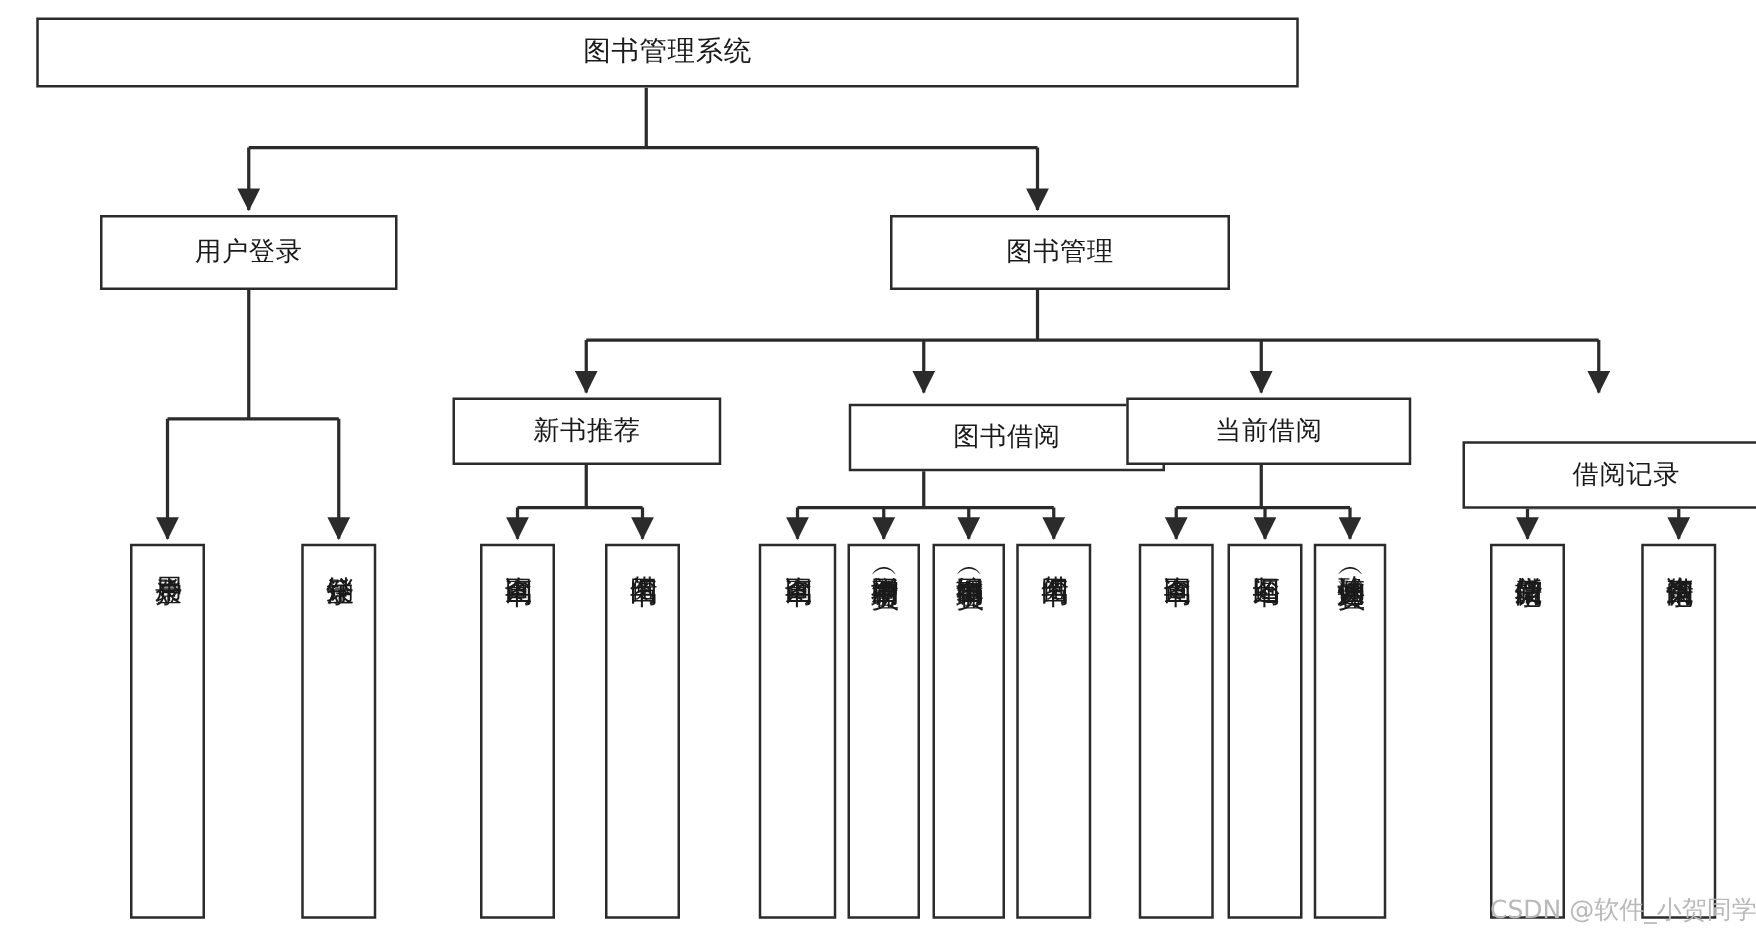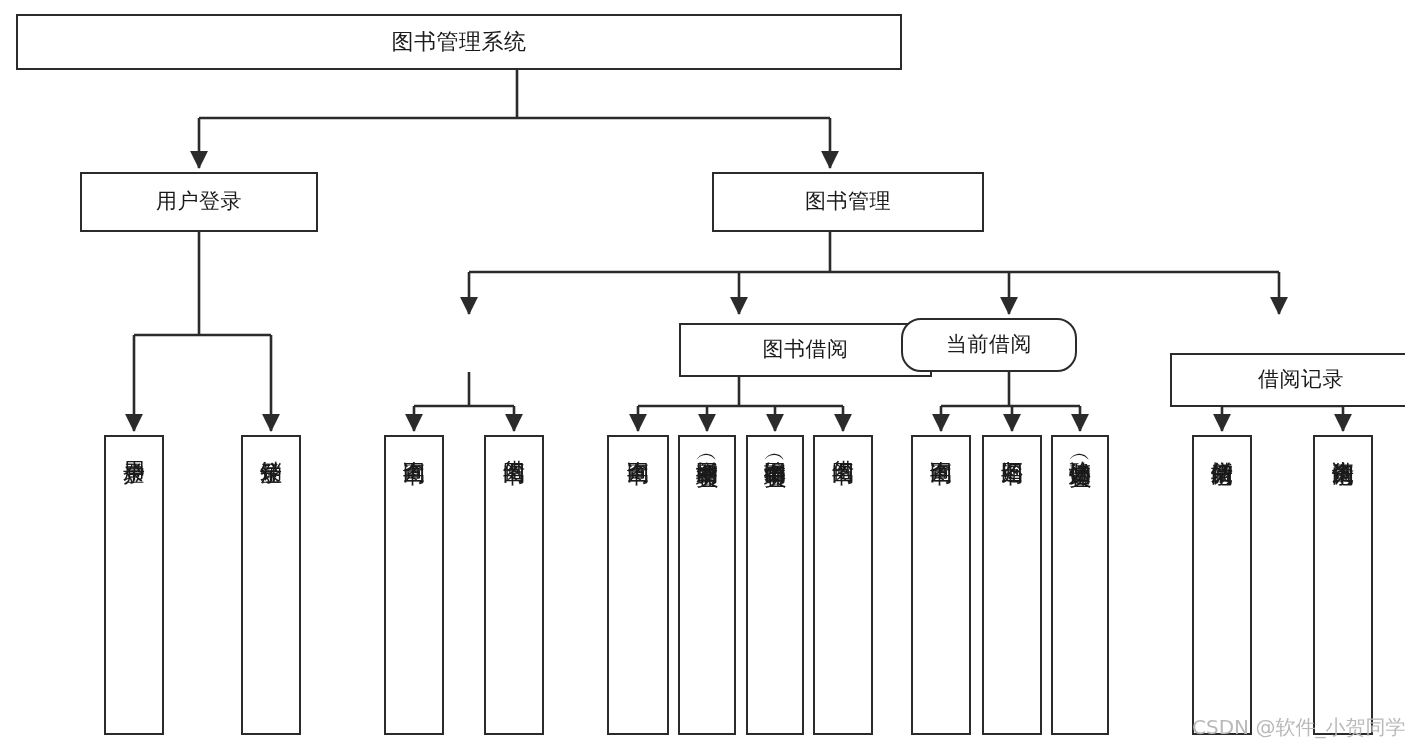--- a/index.html
+++ b/index.html
@@ -125,35 +125,38 @@
       <path d="M 1012 406 L 1012 431" marker-end="url(#arrow)"></path>
       <path d="M 1080 406 L 1080 431" marker-end="url(#arrow)"></path>
 
       <path d="M 1279 372 L 1279 406"></path>
       <path d="M 1222 406 L 1343 406"></path>
       <path d="M 1222 406 L 1222 431" marker-end="url(#arrow)"></path>
       <path d="M 1343 406 L 1343 431" marker-end="url(#arrow)"></path>
     </g>
   </svg>
 
-  <div class="node h root" id="node-root" style="left: 16px; top: 14px; width: 886px; height: 56px;">
+  <div class="node h root" id="node-root" style="left: 29px; top: 14px; width: 1010px; height: 56px;">
     <span class="label">图书管理系统</span>
   </div>
 
   <div class="node h" id="node-l2-0" style="left: 80px; top: 172px; width: 238px; height: 60px;">
     <span class="label">用户登录</span>
   </div>
   <div class="node h" id="node-l2-1" style="left: 712px; top: 172px; width: 272px; height: 60px;">
     <span class="label">图书管理</span>
   </div>
 
+  <div class="node h" id="node-l3-0" style="left: 362px; top: 318px; width: 215px; height: 54px;">
+    <span class="label">新书推荐</span>
+  </div>
   <div class="node h" id="node-l3-1" style="left: 632px; top: 323px; width: 253px; height: 54px; margin-left: 47px;">
     <span class="label">图书借阅</span>
   </div>
-  <div class="node h" id="node-l3-2" style="left: 901px; top: 318px; width: 176px; height: 54px; border-radius: 20px;">
+  <div class="node h" id="node-l3-2" style="left: 901px; top: 318px; width: 228px; height: 54px;">
     <span class="label">当前借阅</span>
   </div>
   <div class="node h" id="node-l3-3" style="left: 1170px; top: 318px; width: 262px; height: 54px; margin-top: 35px;">
     <span class="label">借阅记录</span>
   </div>
 
   <div class="node v" id="node-leaf-0" style="left: 104px; top: 435px; width: 60px; height: 300px;">
     <span class="label">用户登录</span>
   </div>
   <div class="node v" id="node-leaf-1" style="left: 241px; top: 435px; width: 60px; height: 300px;">

